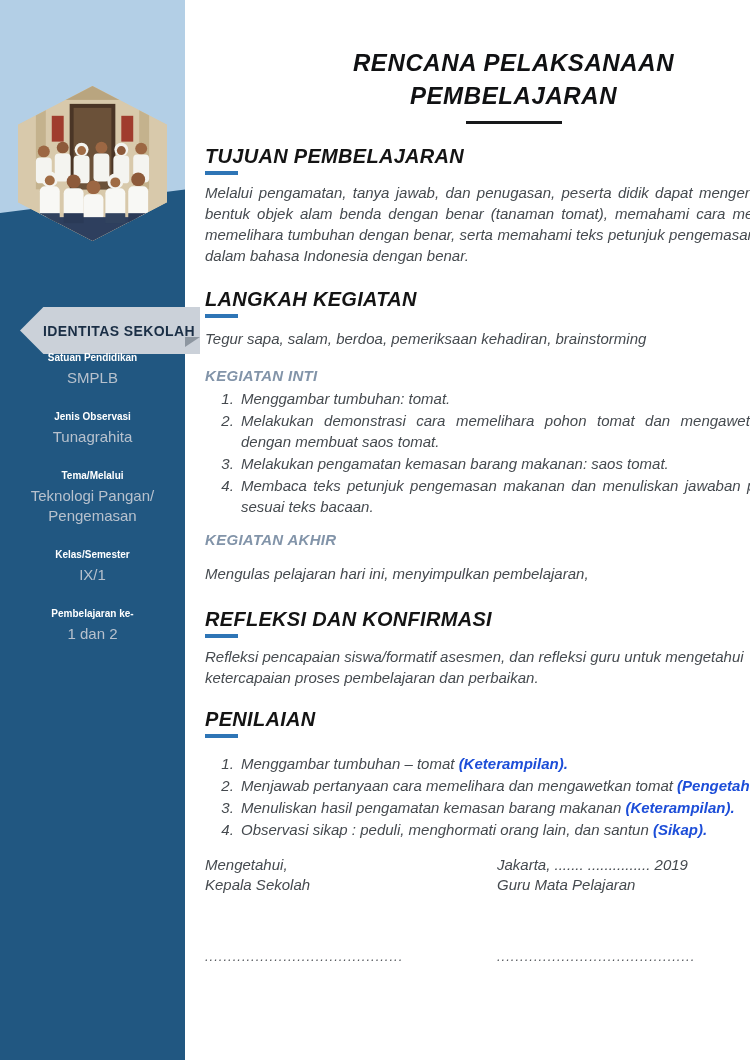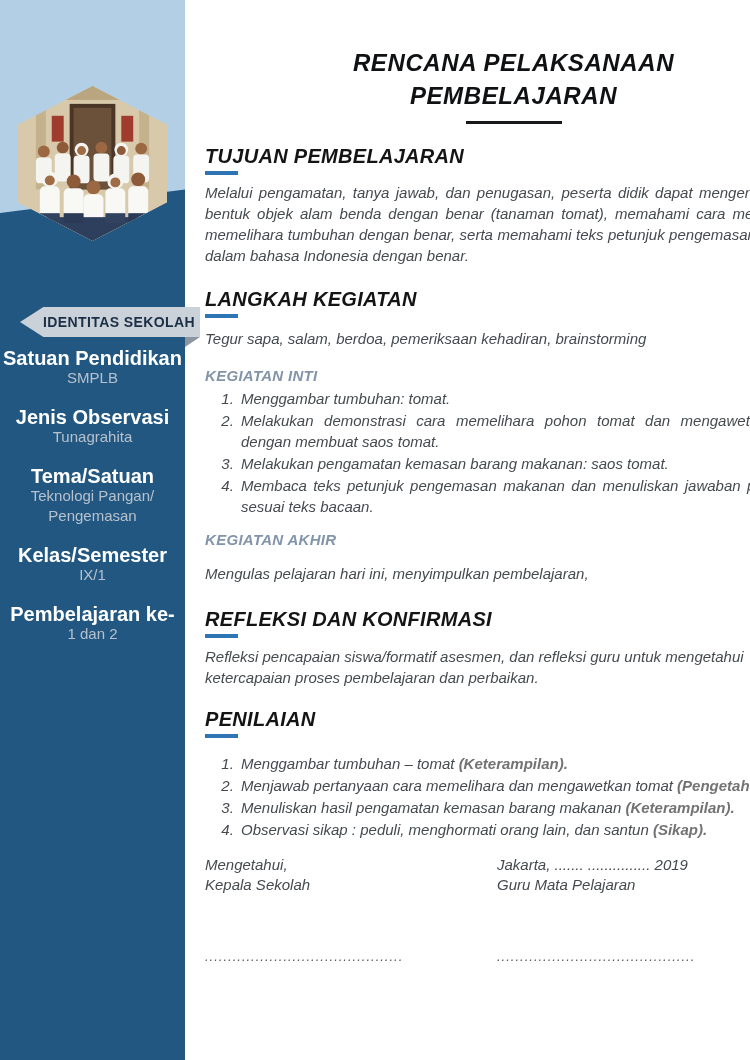--- a/index.html
+++ b/index.html
@@ -19,38 +19,38 @@
     clip-path:polygon(0 0, 100% 0, 100% 89%, 0 100%);
   }
   .hexagon {
     position:absolute; left:18px; top:86px; width:149px; height:155px;
     clip-path:polygon(50% 0%, 100% 25%, 100% 75%, 50% 100%, 0% 75%, 0% 25%);
     overflow:hidden; background:#d8c9ab;
   }
   .hexagon svg { display:block; width:100%; height:100%; }
 
   .ribbon {
-    position:absolute; left:20px; top:307px; width:180px; height:30px;
+    position:absolute; left:20px; top:307px; width:180px; height:47px;
     background:#CBD1D9;
     clip-path:polygon(0 50%, 13% 0, 100% 0, 100% 100%, 13% 100%);
     display:flex; align-items:center; justify-content:center;
     padding-left:18px;
   }
   .ribbon-label {
     font-size:14px; font-weight:bold; color:#1A2E45; letter-spacing:.4px; white-space:nowrap;
   }
   .ribbon-fold {
     position:absolute; left:185px; top:337px; width:15px; height:10px;
     background:#8D96A0;
     clip-path:polygon(0 0, 100% 0, 0 100%);
   }
 
   .info-list { position:absolute; left:0; top:348px; width:185px; text-align:center; }
   .info-entry { margin-bottom:19px; }
-  .info-label { font-size:20px; font-weight:bold; color:#ffffff; line-height:20px; }
+  .info-label { font-size:10px; font-weight:bold; color:#ffffff; line-height:20px; }
   .info-value { font-size:15px; color:#B7C1CD; line-height:20px; white-space:pre-line; }
 
   
   .main { position:absolute; left:185px; top:0; width:677px; padding:0 40px 0 20px;font-style:italic; }
 
   .doc-title { margin-top:46px; text-align:center; }
   .doc-title-line {
     font-size:24px; font-weight:800; color:#101113; line-height:33px; letter-spacing:.6px;
   }
   .title-underline {
@@ -83,21 +83,21 @@
   .sub-inti { margin-top:17px; }
   .sub-inti ol { margin-top:3px; }
   .sub-akhir { margin-top:13px; }
   .sub-akhir .body-text { margin-top:14px; }
 
   .sec-refleksi { margin-top:23px; }
   .sec-refleksi .body-text { margin-top:8px; }
 
   .sec-penilaian { margin-top:19px; }
   .sec-penilaian ol { margin-top:15px; }
-  .sec-penilaian b { color:#737373; }
+  .sec-penilaian b { color:#1d4ed8; }
 
   
   .sig-block { margin-top:15px; display:flex; }
   .sig-col { font-size:15px; color:#454A4F; line-height:20px; }
   .sig-col.left { width:292px; }
   .sig-col.right { flex:1; }
   .sig-dots { margin-top:55px; letter-spacing:1px; color:#55595e; font-size:13px; line-height:14px; white-space:nowrap; overflow:hidden; }
 </style>
 </head>
 <body>
@@ -167,21 +167,21 @@
     <div class="info-list">
       <div class="info-entry">
         <div class="info-label">Satuan Pendidikan</div>
         <div class="info-value">SMPLB</div>
       </div>
       <div class="info-entry">
         <div class="info-label">Jenis Observasi</div>
         <div class="info-value">Tunagrahita</div>
       </div>
       <div class="info-entry">
-        <div class="info-label">Tema/Satuan</div>
+        <div class="info-label">Tema/Melalui</div>
         <div class="info-value">Teknologi Pangan/
 Pengemasan</div>
       </div>
       <div class="info-entry">
         <div class="info-label">Kelas/Semester</div>
         <div class="info-value">IX/1</div>
       </div>
       <div class="info-entry">
         <div class="info-label">Pembelajaran ke-</div>
         <div class="info-value">1 dan 2</div>

